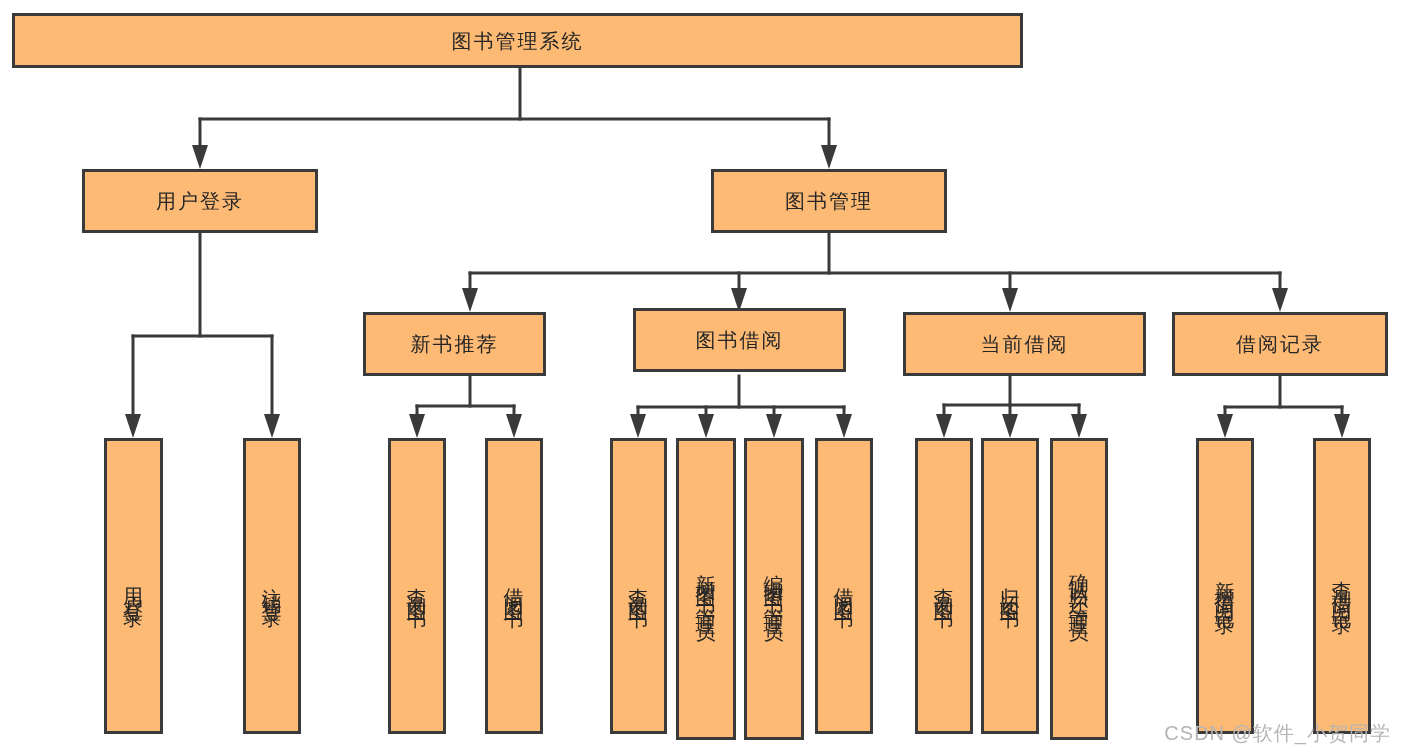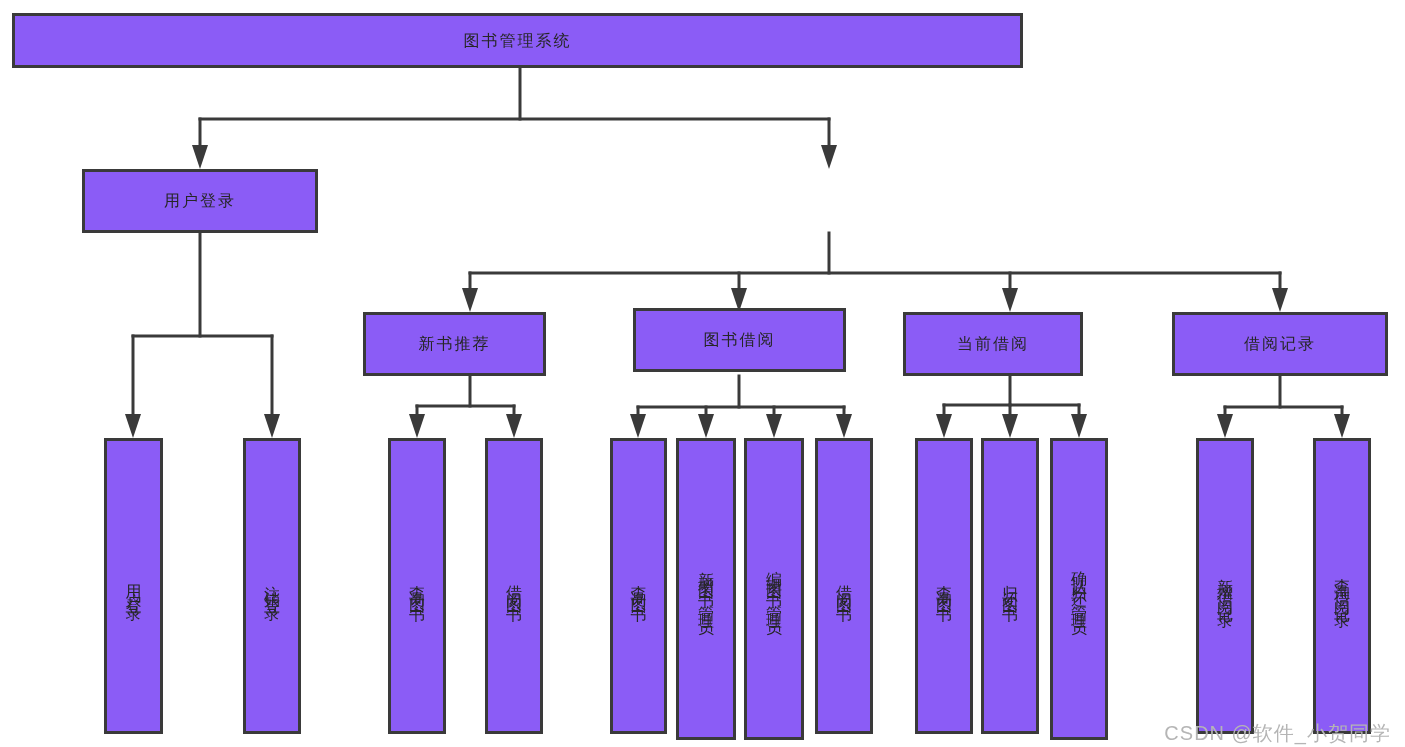--- a/index.html
+++ b/index.html
@@ -17,28 +17,28 @@
   }
   #connectors {
     position: absolute;
     left: 0;
     top: 0;
     z-index: 1;
   }
   .node {
     position: absolute;
     box-sizing: border-box;
-    background: #8b5cf6;
+    background: #fdba74;
     border: 3px solid #3a3a3a;
     color: #262626;
     display: flex;
     align-items: center;
     justify-content: center;
     z-index: 2;
-    font-size: 16px;
+    font-size: 20px;
     letter-spacing: 2px;
     line-height: 1;
     white-space: nowrap;
   }
   .node.v {
     writing-mode: vertical-rl;
     text-orientation: upright;
     letter-spacing: 7px;
     white-space: normal;
   }
@@ -109,24 +109,25 @@
       <line x1="1225" y1="407" x2="1342" y2="407" stroke="#3a3a3a" stroke-width="3" stroke-linecap="square"></line>
       <line x1="1225" y1="407" x2="1225" y2="420" stroke="#3a3a3a" stroke-width="3" stroke-linecap="square"></line>
       <polygon points="1217,414 1233,414 1225,438" fill="#3a3a3a"></polygon>
       <line x1="1342" y1="407" x2="1342" y2="420" stroke="#3a3a3a" stroke-width="3" stroke-linecap="square"></line>
       <polygon points="1334,414 1350,414 1342,438" fill="#3a3a3a"></polygon>
     </svg>
 
   <div class="node" style="left: 12px; top: 13px; width: 1011px; height: 55px; border-color: rgb(58, 58, 58); color: rgb(38, 38, 38);">图书管理系统</div>
 
   <div class="node" style="left: 82px; top: 169px; width: 236px; height: 64px; border-color: rgb(58, 58, 58); color: rgb(38, 38, 38);">用户登录</div>
+  <div class="node" style="left: 711px; top: 169px; width: 236px; height: 64px; border-color: rgb(58, 58, 58); color: rgb(38, 38, 38);">图书管理</div>
 
   <div class="node" style="left: 363px; top: 312px; width: 183px; height: 64px; border-color: rgb(58, 58, 58); color: rgb(38, 38, 38);">新书推荐</div>
   <div class="node" style="left: 633px; top: 308px; width: 213px; height: 64px; border-color: rgb(58, 58, 58); color: rgb(38, 38, 38);">图书借阅</div>
-  <div class="node" style="left: 903px; top: 312px; width: 180px; height: 64px; border-color: rgb(58, 58, 58); color: rgb(38, 38, 38);">当前借阅</div>
+  <div class="node" style="left: 903px; top: 312px; width: 243px; height: 64px; border-color: rgb(58, 58, 58); color: rgb(38, 38, 38);">当前借阅</div>
   <div class="node" style="left: 1172px; top: 312px; width: 216px; height: 64px; border-color: rgb(58, 58, 58); color: rgb(38, 38, 38);">借阅记录</div>
 
   <div class="node v" style="left: 104px; top: 438px; width: 59px; height: 296px; border-color: rgb(58, 58, 58); color: rgb(38, 38, 38);">用户登录</div>
   <div class="node v" style="left: 243px; top: 438px; width: 58px; height: 296px; border-color: rgb(58, 58, 58); color: rgb(38, 38, 38);">注销登录</div>
 
   <div class="node v" style="left: 388px; top: 438px; width: 58px; height: 296px; border-color: rgb(58, 58, 58); color: rgb(38, 38, 38);">查询图书</div>
   <div class="node v" style="left: 485px; top: 438px; width: 58px; height: 296px; border-color: rgb(58, 58, 58); color: rgb(38, 38, 38);">借阅图书</div>
 
   <div class="node v" style="left: 610px; top: 438px; width: 57px; height: 296px; border-color: rgb(58, 58, 58); color: rgb(38, 38, 38);">查询图书</div>
   <div class="node v" style="left: 676px; top: 438px; width: 60px; height: 302px; border-color: rgb(58, 58, 58); color: rgb(38, 38, 38);">新增图书（管理员）</div>

